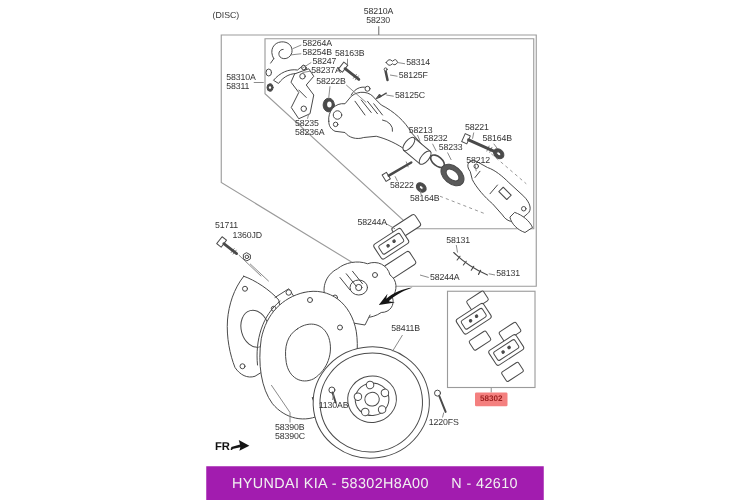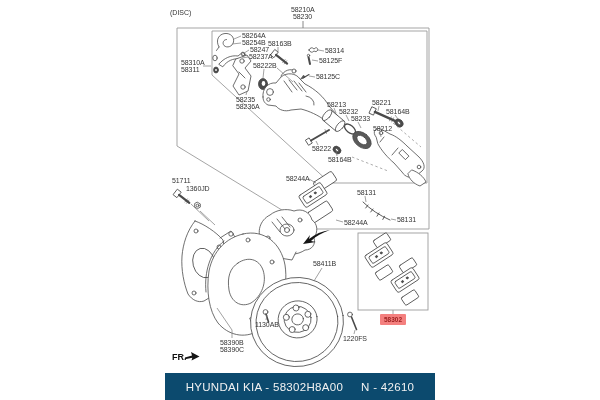--- a/index.html
+++ b/index.html
@@ -321,17 +321,17 @@
       <span class="plabel" style="left: 255px; top: 321px;">1130AB</span>
       <span class="plabel" style="left: 220px; top: 339px;">58390B</span>
       <span class="plabel" style="left: 220px; top: 346px;">58390C</span>
       <span class="plabel" style="left: 343px; top: 335px;">1220FS</span>
     </div>
 
   <div id="highlight-label" style="background: rgb(244, 128, 127); color: rgb(156, 31, 31);">58302</div>
 
   <div id="fr-label">FR.</div>
 
-  <div id="footer-bar" style="background: #0c4a6e; color: rgb(241, 241, 241);">
+  <div id="footer-bar" style="background: #a21caf; color: rgb(241, 241, 241);">
     <span>HYUNDAI  KIA - 58302H8A00</span>
     <span>N - 42610</span>
   </div>
 </div>
 
 </body></html>

